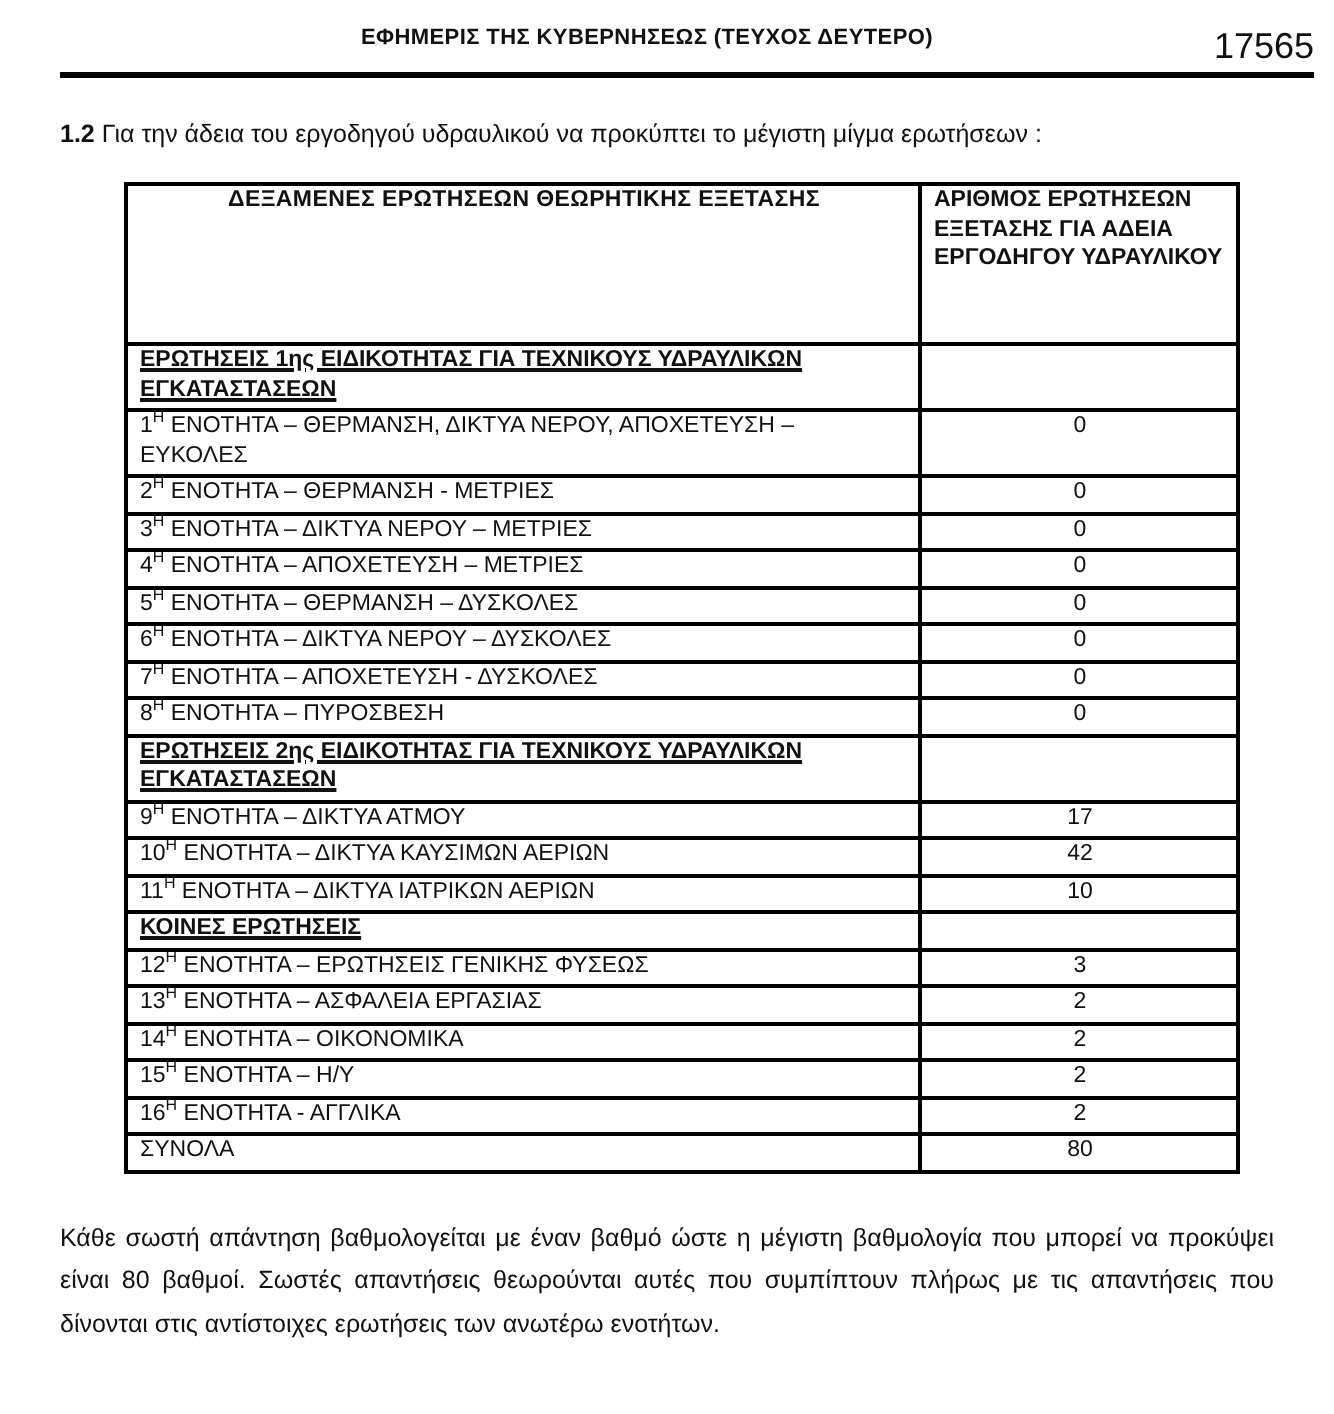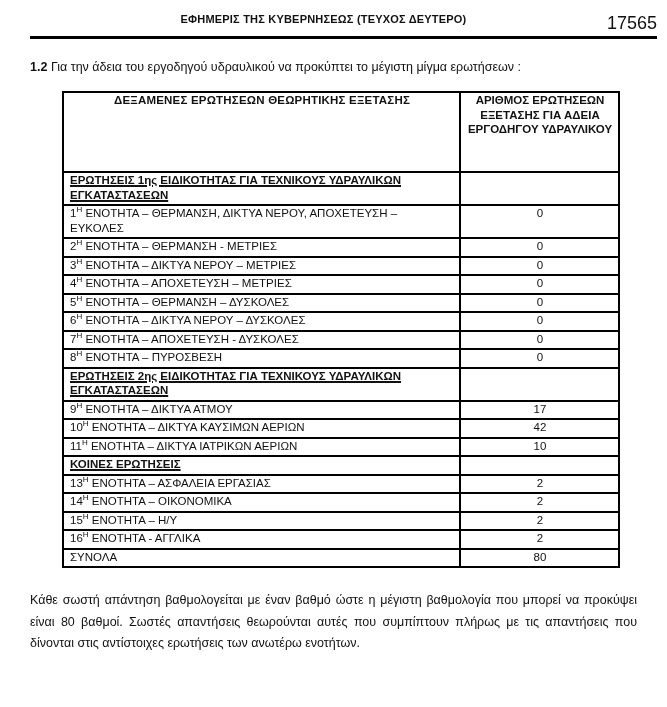--- a/index.html
+++ b/index.html
@@ -67,21 +67,21 @@
   th.cat-head {
     font-weight: bold;
     text-align: center;
     vertical-align: top;
     height: 76px;
     letter-spacing: 0.2px;
     padding-top: 4px;
   }
   th.num-head {
     font-weight: bold;
-    text-align: center;
+    text-align: left;
     vertical-align: middle;
     line-height: 16px;
     padding: 2px 8px;
   }
   td.val { text-align: center; padding-left: 2px; padding-right: 2px; }
   tr.section td.cat .section-label {
     font-weight: bold;
     text-decoration: underline;
     text-decoration-thickness: 1.5px;
   }
@@ -176,20 +176,24 @@
         </tr>
         <tr class="item">
           <td class="cat"><span>11</span><sup class="ord">Η</sup><span> ΕΝΟΤΗΤΑ – ΔΙΚΤΥΑ ΙΑΤΡΙΚΩΝ ΑΕΡΙΩΝ</span></td>
           <td class="val">10</td>
         </tr>
         <tr class="section">
           <td class="cat"><span class="section-label">ΚΟΙΝΕΣ ΕΡΩΤΗΣΕΙΣ</span></td>
           <td class="val"></td>
         </tr>
         <tr class="item">
+          <td class="cat"><span>12</span><sup class="ord">Η</sup><span> ΕΝΟΤΗΤΑ – ΕΡΩΤΗΣΕΙΣ ΓΕΝΙΚΗΣ ΦΥΣΕΩΣ</span></td>
+          <td class="val">3</td>
+        </tr>
+        <tr class="item">
           <td class="cat"><span>13</span><sup class="ord">Η</sup><span> ΕΝΟΤΗΤΑ – ΑΣΦΑΛΕΙΑ ΕΡΓΑΣΙΑΣ</span></td>
           <td class="val">2</td>
         </tr>
         <tr class="item">
           <td class="cat"><span>14</span><sup class="ord">Η</sup><span> ΕΝΟΤΗΤΑ – ΟΙΚΟΝΟΜΙΚΑ</span></td>
           <td class="val">2</td>
         </tr>
         <tr class="item">
           <td class="cat"><span>15</span><sup class="ord">Η</sup><span> ΕΝΟΤΗΤΑ – Η/Υ</span></td>
           <td class="val">2</td>

